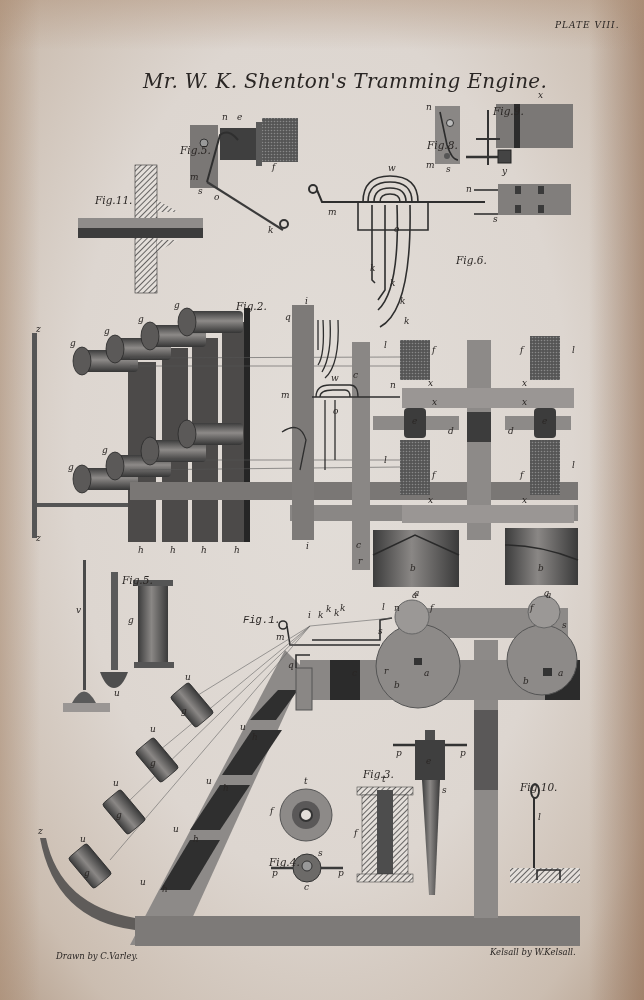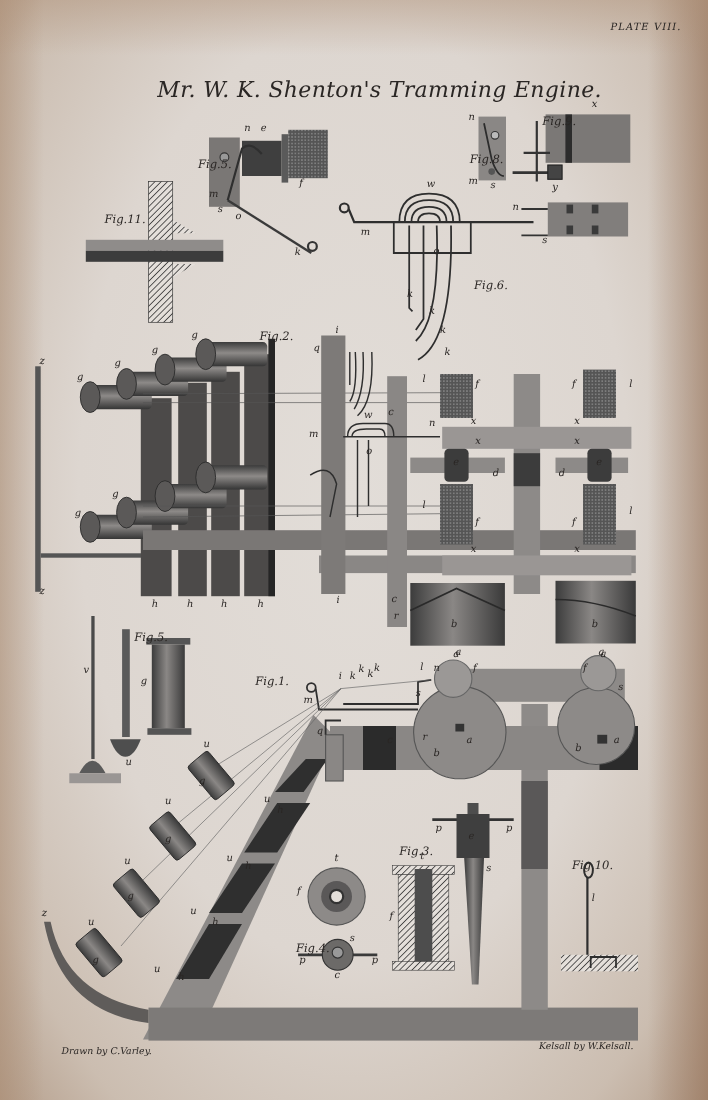--- a/index.html
+++ b/index.html
@@ -281,24 +281,24 @@
     </g>
   </svg>
 
   <div class="txt plate-no" style="left:555px;top:20px;">PLATE VIII.</div>
   <div class="txt title" style="left:143px;top:69px;">Mr. W. K. Shenton's Tramming Engine.</div>
 
   <div class="txt fig" style="left:180px;top:128px;">Fig.5.</div>
   <div class="txt fig" style="left:427px;top:123px;">Fig.8.</div>
   <div class="txt fig" style="left:493px;top:89px;">Fig.9.</div>
   <div class="txt fig" style="left:95px;top:178px;">Fig.11.</div>
-  <div class="txt fig" style="left:431px;top:238px;">Fig.6.</div>
+  <div class="txt fig" style="left:456px;top:238px;">Fig.6.</div>
   <div class="txt fig" style="left:236px;top:284px;">Fig.2.</div>
   <div class="txt fig" style="left:122px;top:558px;">Fig.5.</div>
-  <div class="txt fig" style="left:232px;top:598px;">Fig.1.</div>
+  <div class="txt fig" style="left:243px;top:598px;font-family:Liberation Mono, monospace;">Fig.1.</div>
   <div class="txt fig" style="left:363px;top:752px;">Fig.3.</div>
   <div class="txt fig" style="left:269px;top:840px;">Fig.4.</div>
   <div class="txt fig" style="left:520px;top:765px;">Fig.10.</div>
 
   <div class="txt lt" style="left:222px;top:112px;">n</div>
   <div class="txt lt" style="left:237px;top:112px;">e</div>
   <div class="txt lt" style="left:272px;top:162px;">f</div>
   <div class="txt lt" style="left:190px;top:172px;">m</div>
   <div class="txt lt" style="left:198px;top:186px;">s</div>
   <div class="txt lt" style="left:214px;top:192px;">o</div>

